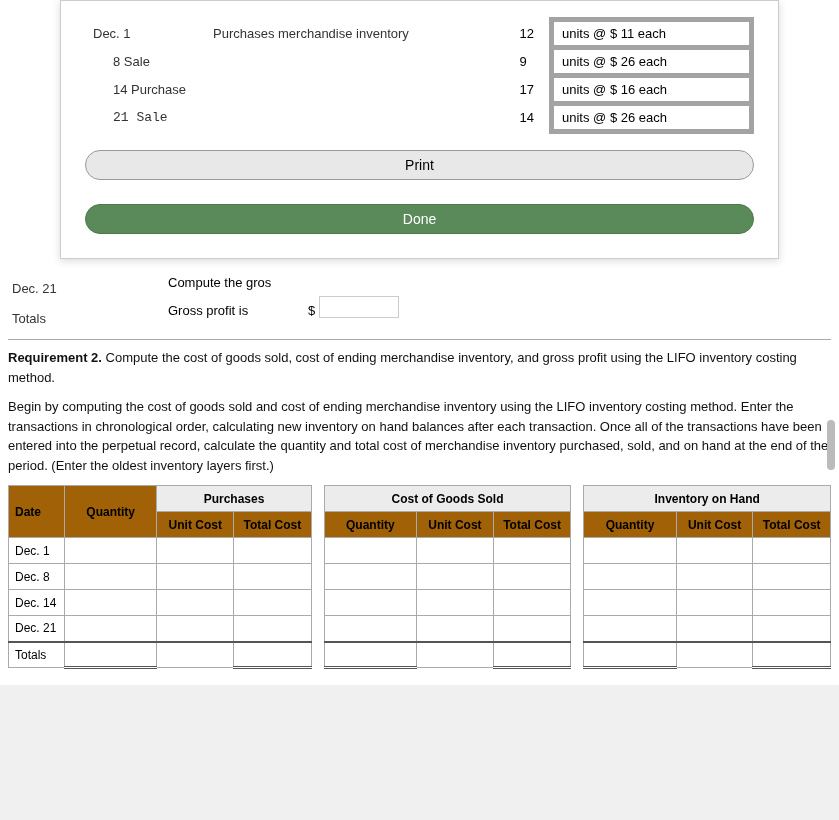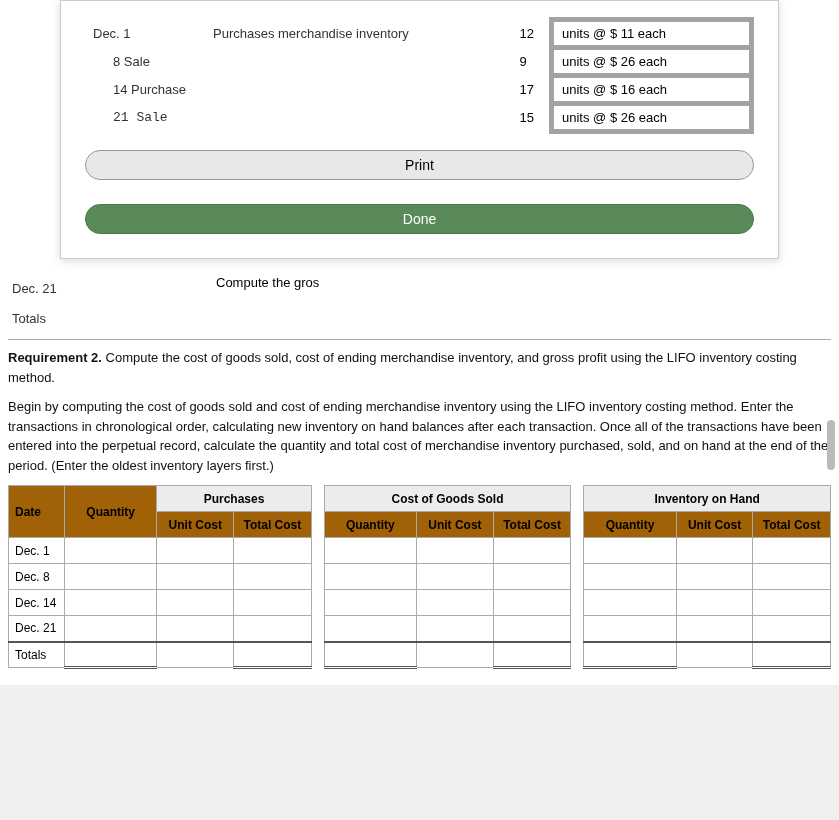--- a/index.html
+++ b/index.html
@@ -92,21 +92,20 @@
     .content-section {
       padding: 16px 8px;
     }
 
     
     .compute-row {
       display: flex;
       align-items: flex-end;
       margin-bottom: 6px;
       font-size: 13px;
-      margin-left: 48px;
     }
 
     .compute-label {
       min-width: 140px;
     }
 
     .compute-input {
       border: 1px solid #ccc;
       width: 80px;
       height: 22px;
@@ -201,21 +200,21 @@
         </tr>
         <tr>
           <td class="date-col" style="padding-left:28px;">14 Purchase</td>
           <td class="desc-col"></td>
           <td class="qty-col">17</td>
           <td class="unit-col">units @ $ 16 each</td>
         </tr>
         <tr>
           <td class="date-col" style="padding-left:28px;font-family:Liberation Mono, monospace;">21 Sale</td>
           <td class="desc-col"></td>
-          <td class="qty-col">15</td>
+          <td class="qty-col">14</td>
           <td class="unit-col">units @ $ 26 each</td>
         </tr>
       </tbody>
     </table>
 
     <div class="button-row">
       <button class="btn-print">Print</button>
       <button class="btn-done">Done</button>
     </div>
   </div>
@@ -233,20 +232,25 @@
           <span>Totals</span>
         </div>
       </div>
 
       <div style="flex:1;">
 
         <div class="compute-row">
           <span class="compute-label">Compute the gros</span>
         </div>
 
+        <div class="compute-row">
+          <span class="compute-label">Gross profit is</span>
+          <span style="margin-right:4px;">$</span>
+          <input type="text" class="compute-input" style="">
+        </div>
       </div>
     </div>
 
     <hr style="border:none; border-top:1px solid #aaa; margin:8px 0;">
 
     <p class="requirement-text">
       <strong>Requirement 2.</strong>
       <span> Compute the cost of goods sold, cost of ending merchandise inventory, and gross profit using the LIFO inventory costing method.</span>
     </p>
 

